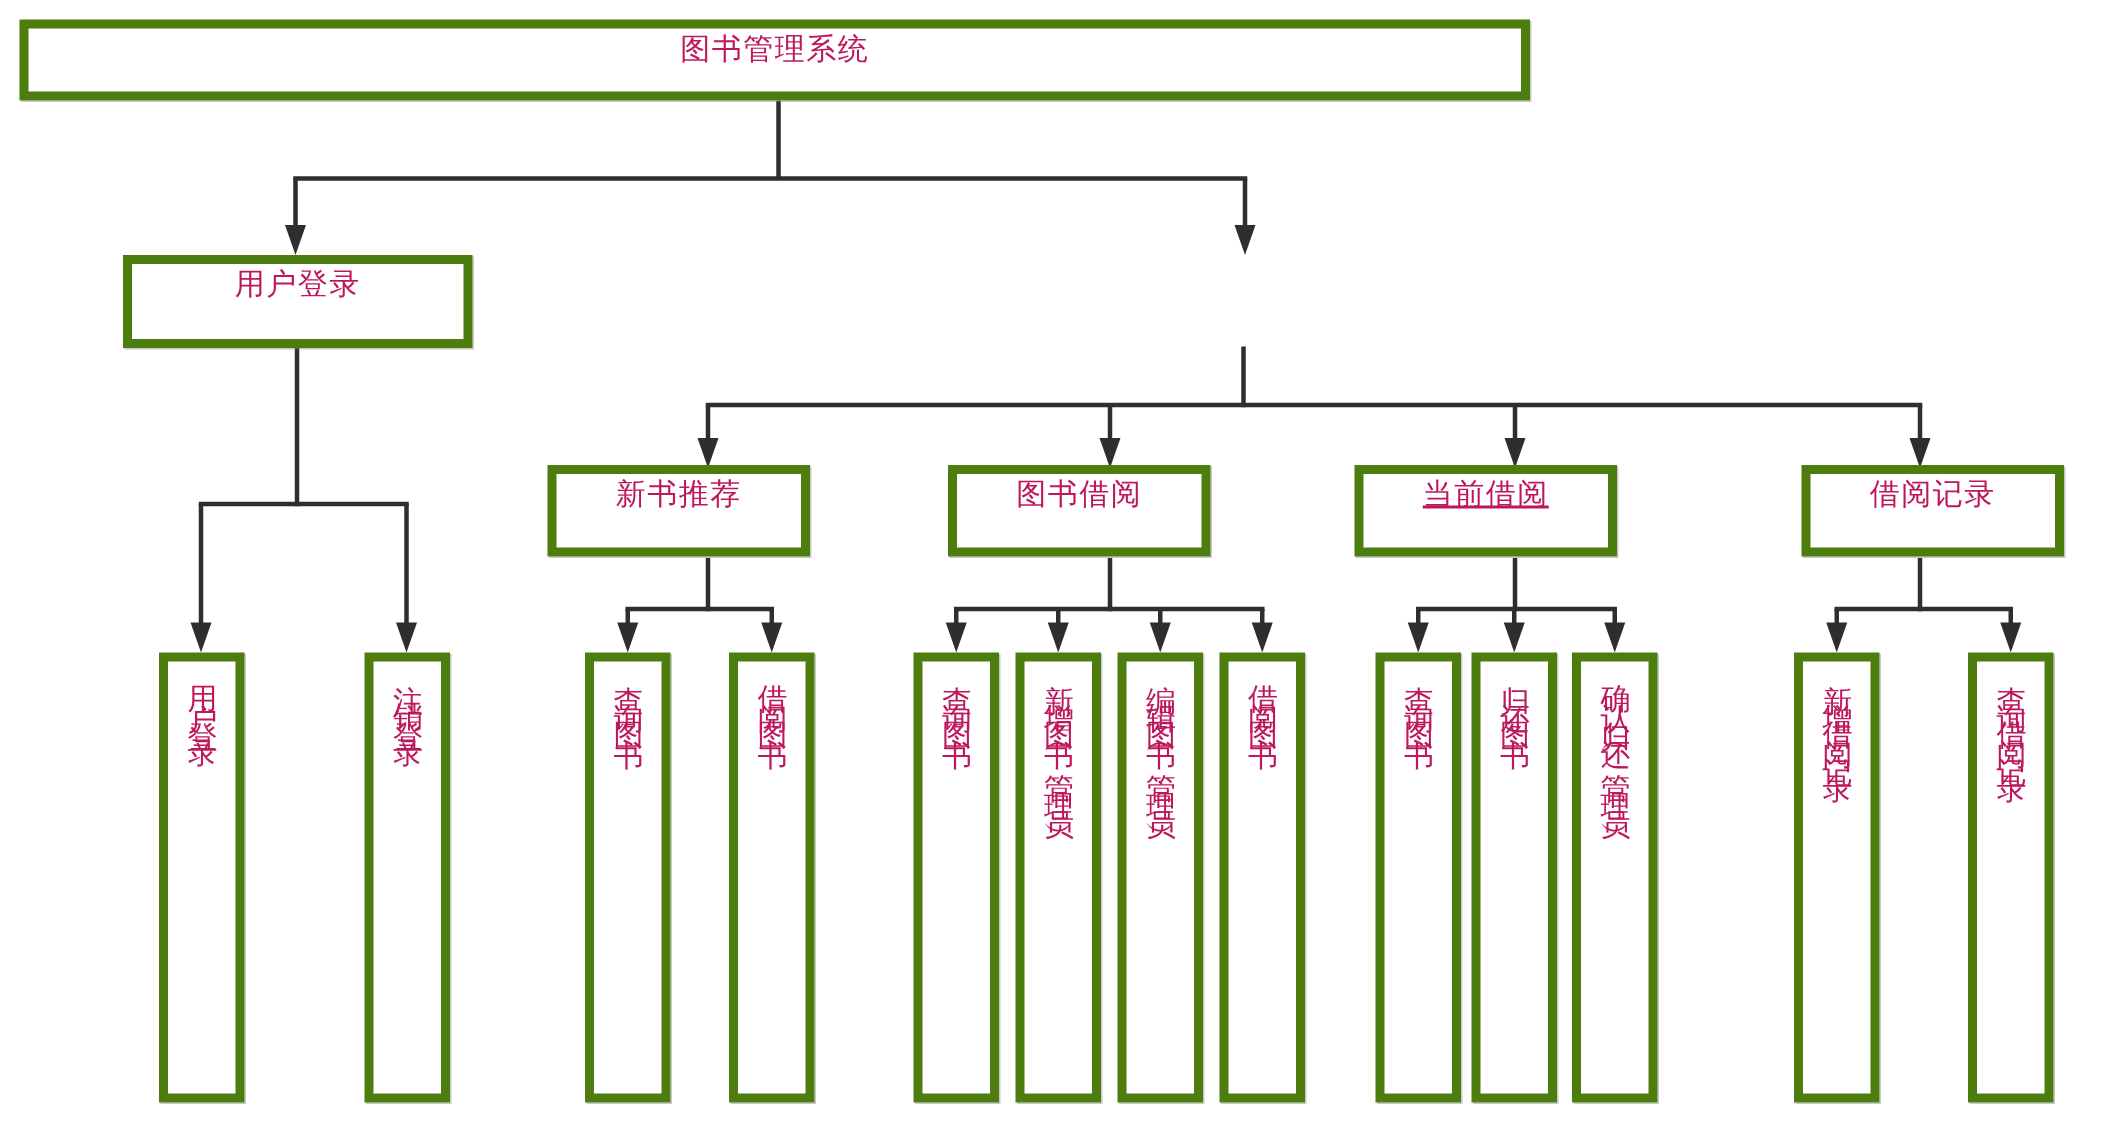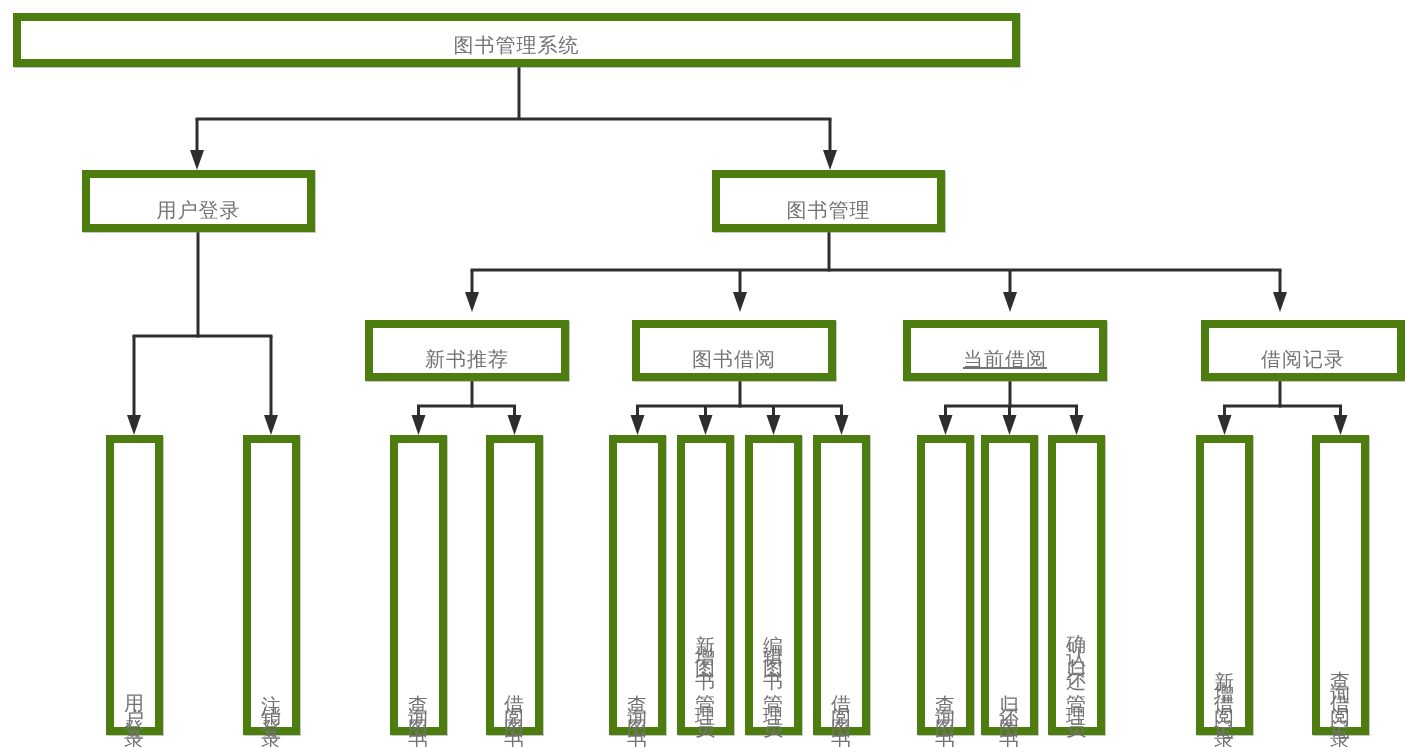--- a/index.html
+++ b/index.html
@@ -26,45 +26,45 @@
     stroke: #2e2e2e;
     stroke-width: 3;
   }
   .connectors path {
     fill: #2e2e2e;
     stroke: none;
   }
   .box {
     position: absolute;
     box-sizing: border-box;
-    border: 8px solid #4d7c0f;
+    border: 6px solid #4d7c0f;
     background: #ffffff;
     display: flex;
-    align-items: flex-end;
+    align-items: flex-start;
     justify-content: center;
-    color: #737373;
+    color: #be185d;
     box-shadow: 1px 1px 0 rgba(130,130,130,0.45);
     z-index: 2;
   }
   .label-h {
     font-size: 20px;
     letter-spacing: 1px;
     white-space: nowrap;
   }
   .leaf span {
     writing-mode: vertical-rl;
     text-orientation: mixed;
     font-size: 20px;
     line-height: 1;
     letter-spacing: 12px;
     white-space: nowrap;
   }
   .root-box    { left: 13px;  top: 13px;  width: 1007px; height: 54px; }
   .lvl2        { top: 170px; height: 62px; width: 233px; }
-  .lvl3        { top: 320px; height: 61px; width: 204px; }
+  .lvl3        { top: 310px; height: 61px; width: 175px; }
   .leaf        { top: 435px; height: 300px; width: 57px; }
   .watermark {
     position: absolute;
     left: 1183px;
     top: 716px;
     font-size: 19px;
     color: #c7c7ce;
     letter-spacing: 1px;
     z-index: 3;
     white-space: nowrap;
@@ -151,23 +151,20 @@
     </g>
   </svg>
 
   <div class="box root-box">
     <span class="label-h">图书管理系统</span>
   </div>
 
   <div class="box lvl2" style="left:82px;">
     <span class="label-h">用户登录</span>
   </div>
-  <div class="box lvl2" style="left:712px;">
-    <span class="label-h">图书管理</span>
-  </div>
 
   <div class="box lvl3" style="left:365px;">
     <span class="label-h">新书推荐</span>
   </div>
   <div class="box lvl3" style="left:632px;">
     <span class="label-h">图书借阅</span>
   </div>
   <div class="box lvl3" style="left:903px;text-decoration:underline;">
     <span class="label-h">当前借阅</span>
   </div>

